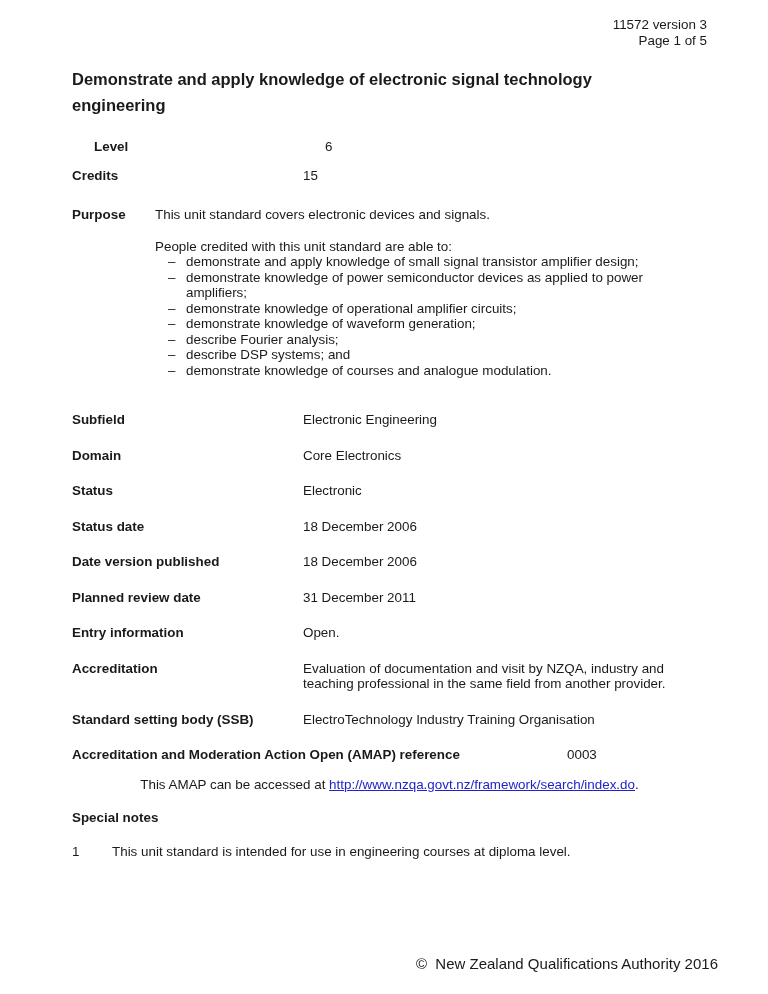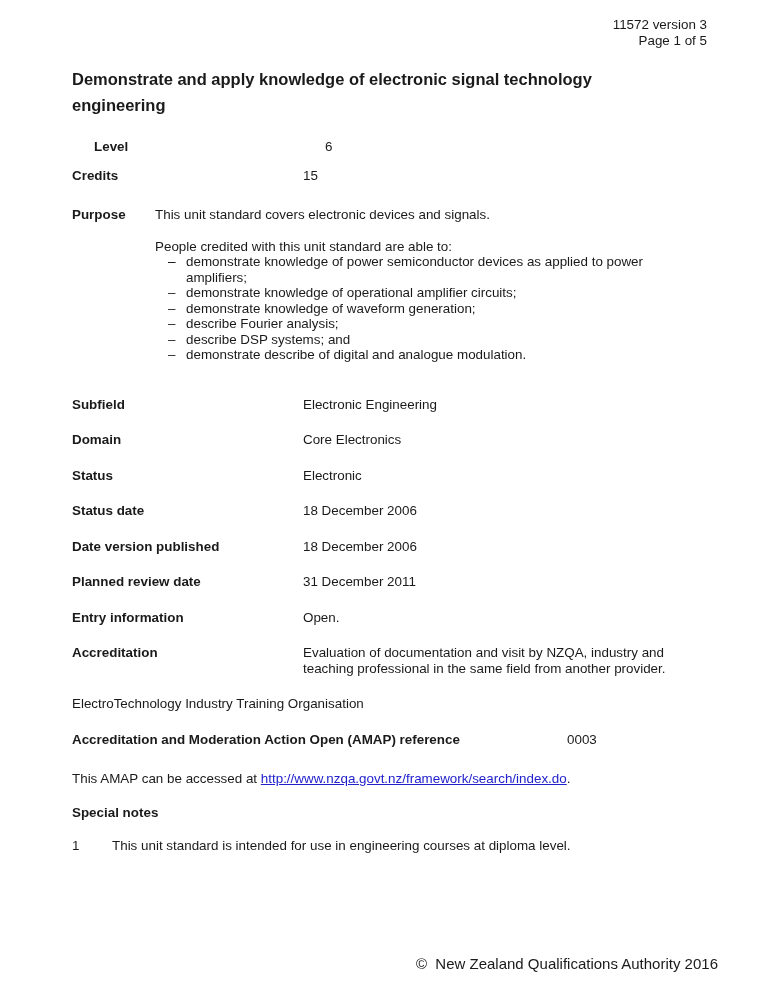--- a/index.html
+++ b/index.html
@@ -37,21 +37,21 @@
   .purpose-people { margin-top: 16px; }
   .bullet-list { list-style: none; }
   .bullet-item { position: relative; padding-left: 31px; }
   .bullet-dash { position: absolute; left: 13px; top: 0; }
   .details { margin-top: 34px; }
   .details .kv-row { margin-top: 20px; }
   .details .kv-row:first-child { margin-top: 0; }
   .amap-row { margin-top: 20px; position: relative; }
   .amap-label { font-weight: bold; display: inline; }
   .amap-value { position: absolute; left: 495px; top: 0; }
-  .amap-access { margin-top: 24px; }
+  .amap-access { margin-top: 14px; text-align: center; }
   .amap-link { text-decoration: underline; cursor: pointer; }
   .special-notes-heading { margin-top: 18px; font-weight: bold; }
   .note-row { margin-top: 18px; display: flex; }
   .note-number { width: 40px; flex: 0 0 40px; }
   .note-text { flex: 1; }
   .doc-footer {
     position: absolute;
     right: 50px; top: 956px;
     font-size: 15px;
     white-space: pre;
@@ -80,20 +80,21 @@
   </div>
 
   <div class="purpose-row">
     <div class="purpose-label">Purpose</div>
     <div class="purpose-content">
       <div>This unit standard covers electronic devices and signals.</div>
       <div class="purpose-people">People credited with this unit standard are able to:</div>
       <ul class="bullet-list">
         <li class="bullet-item">
           <span class="bullet-dash">–</span>
+          <span>demonstrate and apply knowledge of small signal transistor amplifier design;</span>
         </li>
         <li class="bullet-item">
           <span class="bullet-dash">–</span>
           <span>demonstrate knowledge of power semiconductor devices as applied to power amplifiers;</span>
         </li>
         <li class="bullet-item">
           <span class="bullet-dash">–</span>
           <span>demonstrate knowledge of operational amplifier circuits;</span>
         </li>
         <li class="bullet-item">
@@ -103,21 +104,21 @@
         <li class="bullet-item">
           <span class="bullet-dash">–</span>
           <span>describe Fourier analysis;</span>
         </li>
         <li class="bullet-item">
           <span class="bullet-dash">–</span>
           <span>describe DSP systems; and</span>
         </li>
         <li class="bullet-item">
           <span class="bullet-dash">–</span>
-          <span>demonstrate describe of digital and analogue modulation.</span>
+          <span>demonstrate knowledge of courses and analogue modulation.</span>
         </li>
       </ul>
     </div>
   </div>
 
   <div class="details">
     <div class="kv-row">
       <div class="kv-label">Subfield</div>
       <div class="kv-value">Electronic Engineering</div>
     </div>
@@ -143,20 +144,21 @@
     </div>
     <div class="kv-row">
       <div class="kv-label">Entry information</div>
       <div class="kv-value">Open.</div>
     </div>
     <div class="kv-row">
       <div class="kv-label">Accreditation</div>
       <div class="kv-value">Evaluation of documentation and visit by NZQA, industry and teaching professional in the same field from another provider.</div>
     </div>
     <div class="kv-row">
+      <div class="kv-label">Standard setting body (SSB)</div>
       <div class="kv-value">ElectroTechnology Industry Training Organisation</div>
     </div>
   </div>
 
   <div class="amap-row">
     <span class="amap-label">Accreditation and Moderation Action Open (AMAP) reference</span>
     <span class="amap-value">0003</span>
   </div>
 
   <div class="amap-access">

